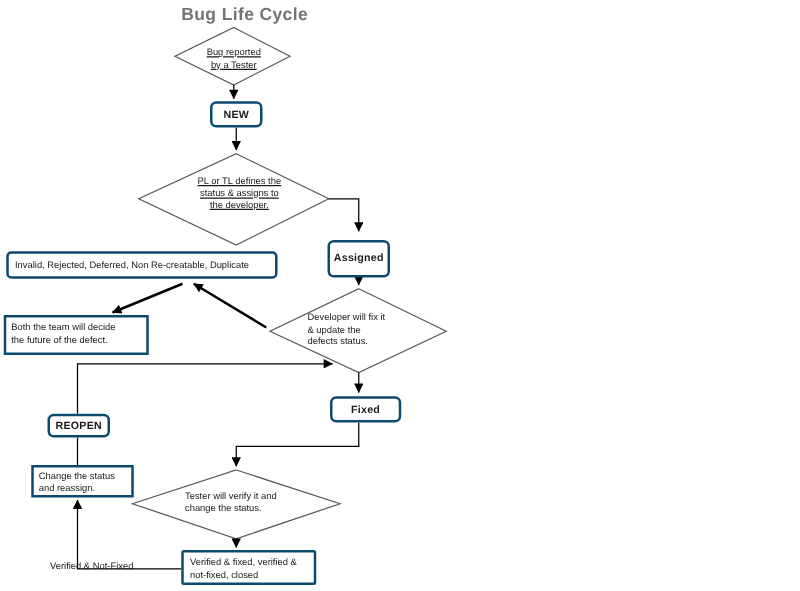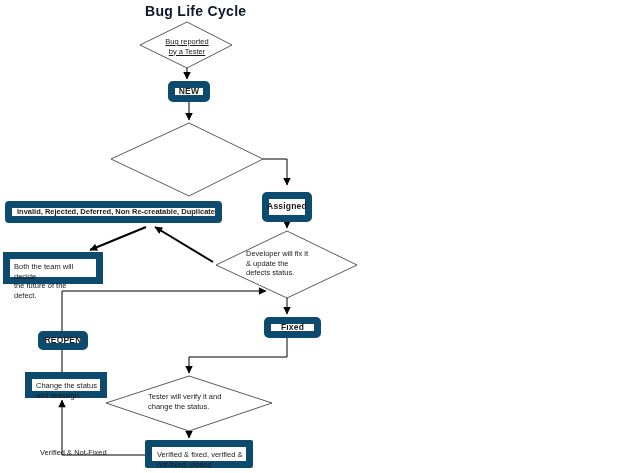--- a/index.html
+++ b/index.html
@@ -3,25 +3,25 @@
 <meta charset="utf-8">
 <style>
   html,body{margin:0;padding:0;background:#ffffff;}
   .stage{
     position:relative;width:640px;height:473px;background:#ffffff;
     font-family:"Liberation Sans", sans-serif;color:#1a1a1a;overflow:hidden;
   }
   .stage svg{position:absolute;left:0;top:0;}
   .title{
     position:absolute;left:145px;top:3px;width:140px;
-    font-weight:bold;font-size:14px;letter-spacing:.3px;color:#0f172a;
+    font-weight:bold;font-size:14px;letter-spacing:.3px;color:#737373;
   }
   .node{
     position:absolute;box-sizing:border-box;background:#fff;
-    border:7px solid #0c4a6e;font-size:7.5px;line-height:9.5px;
+    border:2px solid #0c4a6e;font-size:7.5px;line-height:9.5px;
     white-space:pre-line;
   }
   .r{border-radius:5px;}
   .b{font-weight:bold;font-size:8.5px;letter-spacing:.2px;}
   .c{display:flex;align-items:center;justify-content:center;text-align:center;}
   .lbl{
     position:absolute;white-space:pre-line;font-size:7.5px;line-height:9.5px;
     color:#1a1a1a;
   }
   .ctr{text-align:center;text-decoration:underline;}
@@ -54,30 +54,33 @@
     <path d="M62 350 L62 372" stroke="#000" fill="none"></path>
     <path d="M62 331 L62 291 L266 291" stroke="#000" fill="none" marker-end="url(#arr)"></path>
     <path d="M213 262 L155 227" stroke="#000" stroke-width="2" fill="none" marker-end="url(#arr)"></path>
     <path d="M146 227 L90 250" stroke="#000" stroke-width="2" fill="none" marker-end="url(#arr)"></path>
   </svg>
 
   <div class="title">Bug Life Cycle</div>
 
   <div class="lbl ctr" style="left:147px;top:37px;width:80px;">Bug reported
 by a Tester</div>
+  <div class="lbl ctr" style="left:144px;top:140px;width:95px;">PL or TL defines the
+status &amp; assigns to
+the developer.</div>
   <div class="lbl" style="left:148px;top:392px;width:100px;">Tester will verify it and
 change the status.</div>
   <div class="lbl" style="left:246px;top:249px;width:95px;">Developer will fix it
 &amp; update the
 defects status.</div>
 
   <div class="node r b c" style="left:168px;top:81px;width:42px;height:21px;">NEW</div>
   <div class="node r b c" style="left:262px;top:192px;width:50px;height:30px;">Assigned</div>
-  <div class="node" style="left:5px;top:201px;width:217px;height:22px;border-radius:4px;display:flex;align-items:center;padding-left:5px;font-weight:bold;">Invalid, Rejected, Deferred, Non Re-creatable, Duplicate</div>
-  <div class="node" style="left:3px;top:252px;width:100px;height:32px;padding:3px 18px 0 4px;">Both the team will decide
+  <div class="node" style="left:5px;top:201px;width:217px;height:22px;border-radius:4px;display:flex;align-items:center;padding-left:5px;font-weight:normal;">Invalid, Rejected, Deferred, Non Re-creatable, Duplicate</div>
+  <div class="node" style="left:3px;top:252px;width:116px;height:32px;padding:3px 18px 0 4px;">Both the team will decide
 the future of the defect.</div>
   <div class="node r b c" style="left:264px;top:317px;width:57px;height:21px;">Fixed</div>
   <div class="node r b c" style="left:38px;top:331px;width:50px;height:19px;">REOPEN</div>
   <div class="node" style="left:25px;top:372px;width:82px;height:26px;padding:2px 0 0 4px;">Change the status
 and reassign.</div>
   <div class="node" style="left:145px;top:440px;width:108px;height:28px;padding:3px 0 0 5px;border-radius:2px;">Verified &amp; fixed, verified &amp;
 not-fixed, closed</div>
 
   <div class="lbl" style="left:40px;top:448px;width:90px;">Verified &amp; Not-Fixed</div>
 

